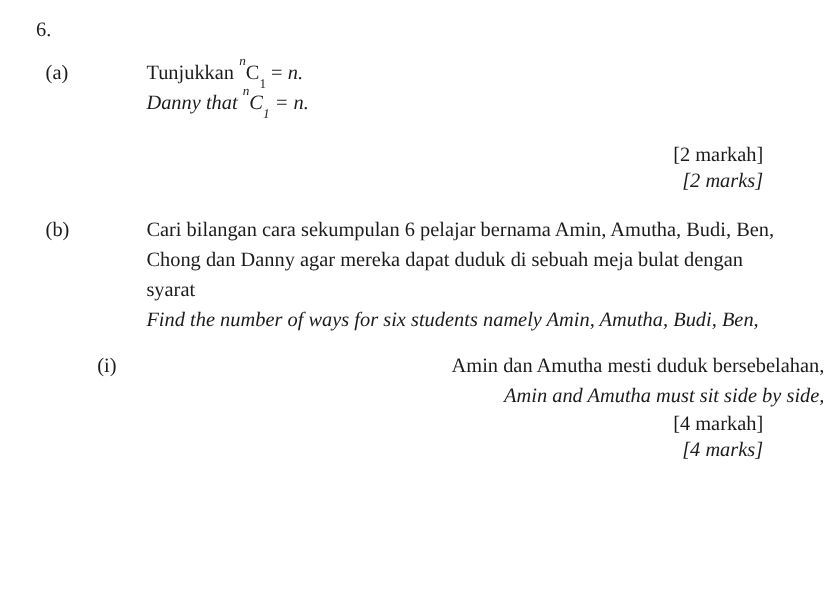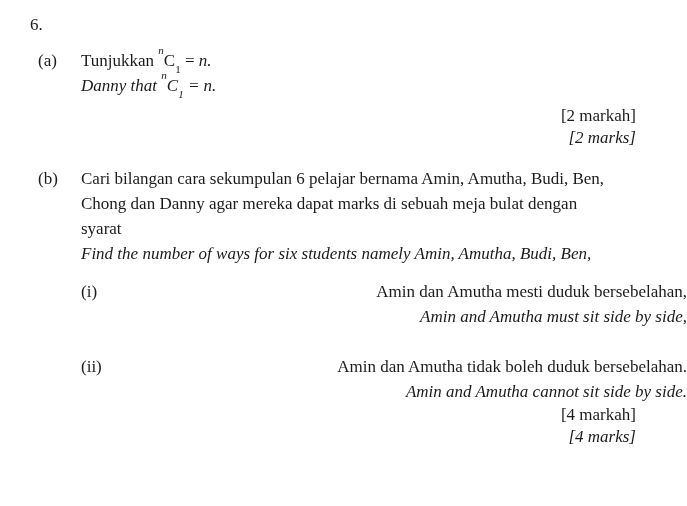--- a/index.html
+++ b/index.html
@@ -28,28 +28,28 @@
   .plabel {
     flex: 0 0 43px;
     width: 43px;
   }
   .pbody {
     flex: 1 1 auto;
     min-width: 0;
   }
   .part-a { margin-top: 11px; }
   .part-b { margin-top: 17px; }
-  .line { white-space: nowrap; }
+  .line { white-space: nowrap; margin-left: 41px; }
   .it { font-style: italic; }
   .marks {
     text-align: right;
     margin-right: 51px;
     line-height: 22px;
   }
-  .marks-a { margin-top: 7px; }
+  .marks-a { margin-top: 20px; }
   .marks-b { margin-top: 0px; padding-left: 44px; }
   .subrow {
     display: flex;
   }
   .sub-i  { margin-top: 13px; }
   .sub-ii { margin-top: 25px; }
   .slabel {
     flex: 0 0 41px;
     width: 41px;
   }
@@ -96,39 +96,32 @@
 
   <div class="marks marks-a">
     <div>[2 markah]</div>
     <div class="it">[2 marks]</div>
   </div>
 
   <div class="row part-b">
     <span class="plabel">(b)</span>
     <div class="pbody">
       <div class="line">Cari bilangan cara sekumpulan 6 pelajar bernama Amin, Amutha, Budi, Ben,</div>
-      <div class="line">Chong dan Danny agar mereka dapat marks di sebuah meja bulat dengan</div>
+      <div class="line">Chong dan Danny agar mereka dapat duduk di sebuah meja bulat dengan</div>
       <div class="line">syarat</div>
       <div class="line it">Find the number of ways for six students namely Amin, Amutha, Budi, Ben,</div>
 
       <div class="subrow sub-i">
         <span class="slabel">(i)</span>
         <div class="sbody">
           <div class="line">Amin dan Amutha mesti duduk bersebelahan,</div>
           <div class="line it">Amin and Amutha must sit side by side,</div>
         </div>
       </div>
 
-      <div class="subrow sub-ii">
-        <span class="slabel">(ii)</span>
-        <div class="sbody">
-          <div class="line">Amin dan Amutha tidak boleh duduk bersebelahan.</div>
-          <div class="line it">Amin and Amutha cannot sit side by side.</div>
-        </div>
-      </div>
     </div>
   </div>
 
   <div class="marks marks-b">
     <div>[4 markah]</div>
     <div class="it">[4 marks]</div>
   </div>
 
 </div>
 

